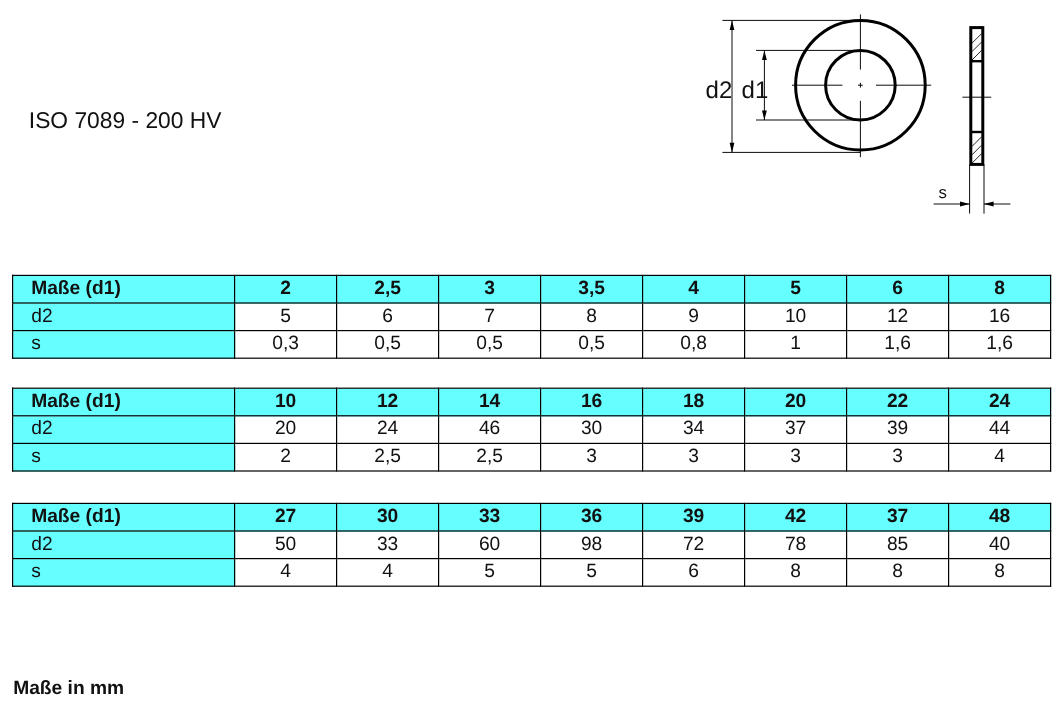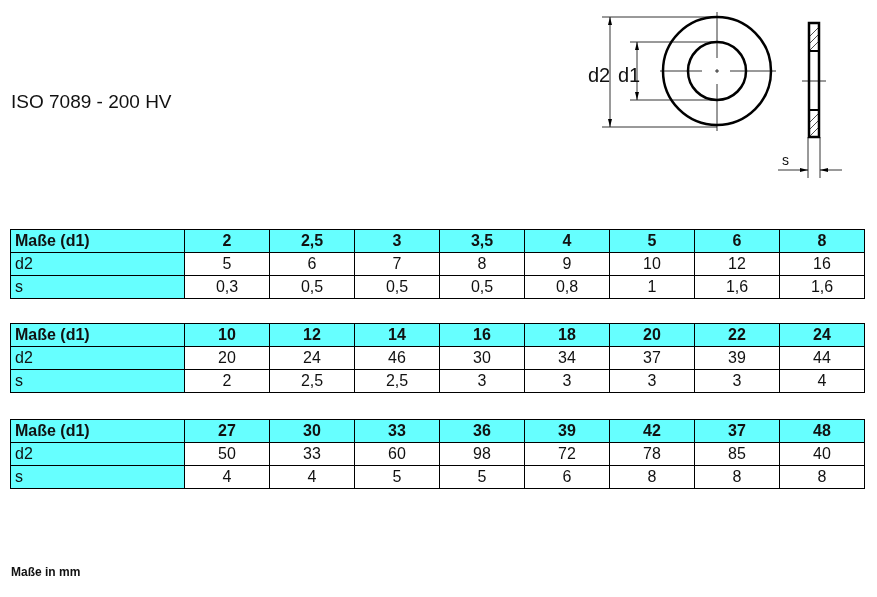--- a/index.html
+++ b/index.html
@@ -1,27 +1,27 @@
 <!DOCTYPE html>
 <html><head>
 <meta charset="utf-8">
 <style>
   html, body { margin:0; padding:0; background:#ffffff; }
   body { width:877px; height:597px; position:relative; overflow:hidden;
          font-family:"Liberation Sans", sans-serif; color:#111; }
   .title { position:absolute; left:11px; top:90px; font-size:19px; line-height:24px; color:#111; }
-  .title div { white-space:nowrap; }
+  .title div { white-space:nowrap;margin-left:13px; }
   .drawing { position:absolute; left:580px; top:10px; width:280px; height:180px; }
   table.dims { position:absolute; left:10px; border-collapse:collapse; table-layout:fixed; }
   table.dims td { border:1px solid #000; height:22px; padding:0; font-size:16px; text-align:center; line-height:22px; }
-  table.dims td.label { text-align:left; padding-left:4px; width:169px;margin-left:16px; }
+  table.dims td.label { text-align:left; padding-left:15px; width:169px;margin-left:16px; }
   table.dims td.val { width:84px; }
   table.dims tr.head td { background:#66ffff; font-weight:bold; }
   table.dims tr td.label { background:#66ffff; }
-  .footer { position:absolute; left:11px; top:565px; font-size:12px; font-weight:bold;text-align:center; }
+  .footer { position:absolute; left:11px; top:565px; font-size:16px; font-weight:bold;text-align:center; }
 </style>
 </head>
 <body>
 
 <div class="title">
   <div>ISO 7089 - 200 HV</div>
 </div>
 
 <svg class="drawing" viewBox="0 0 280 180" xmlns="http://www.w3.org/2000/svg">
 

